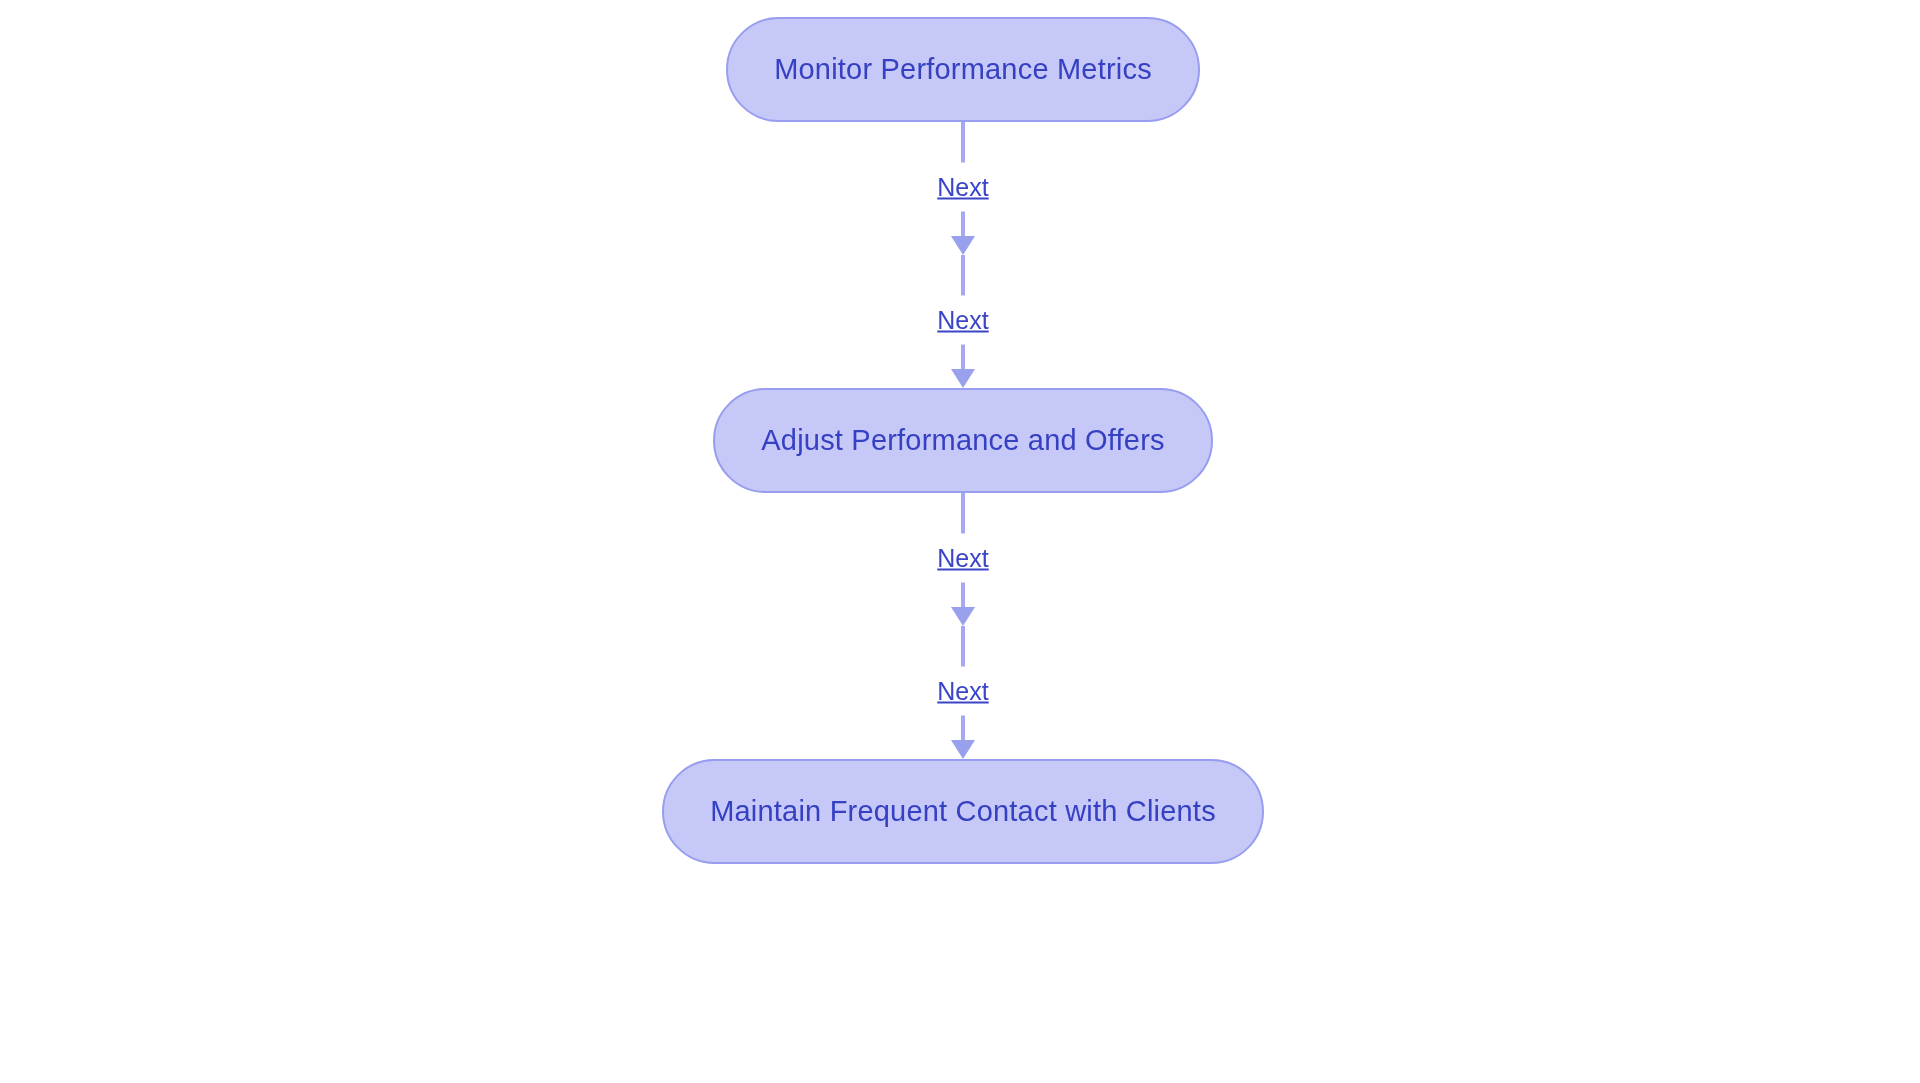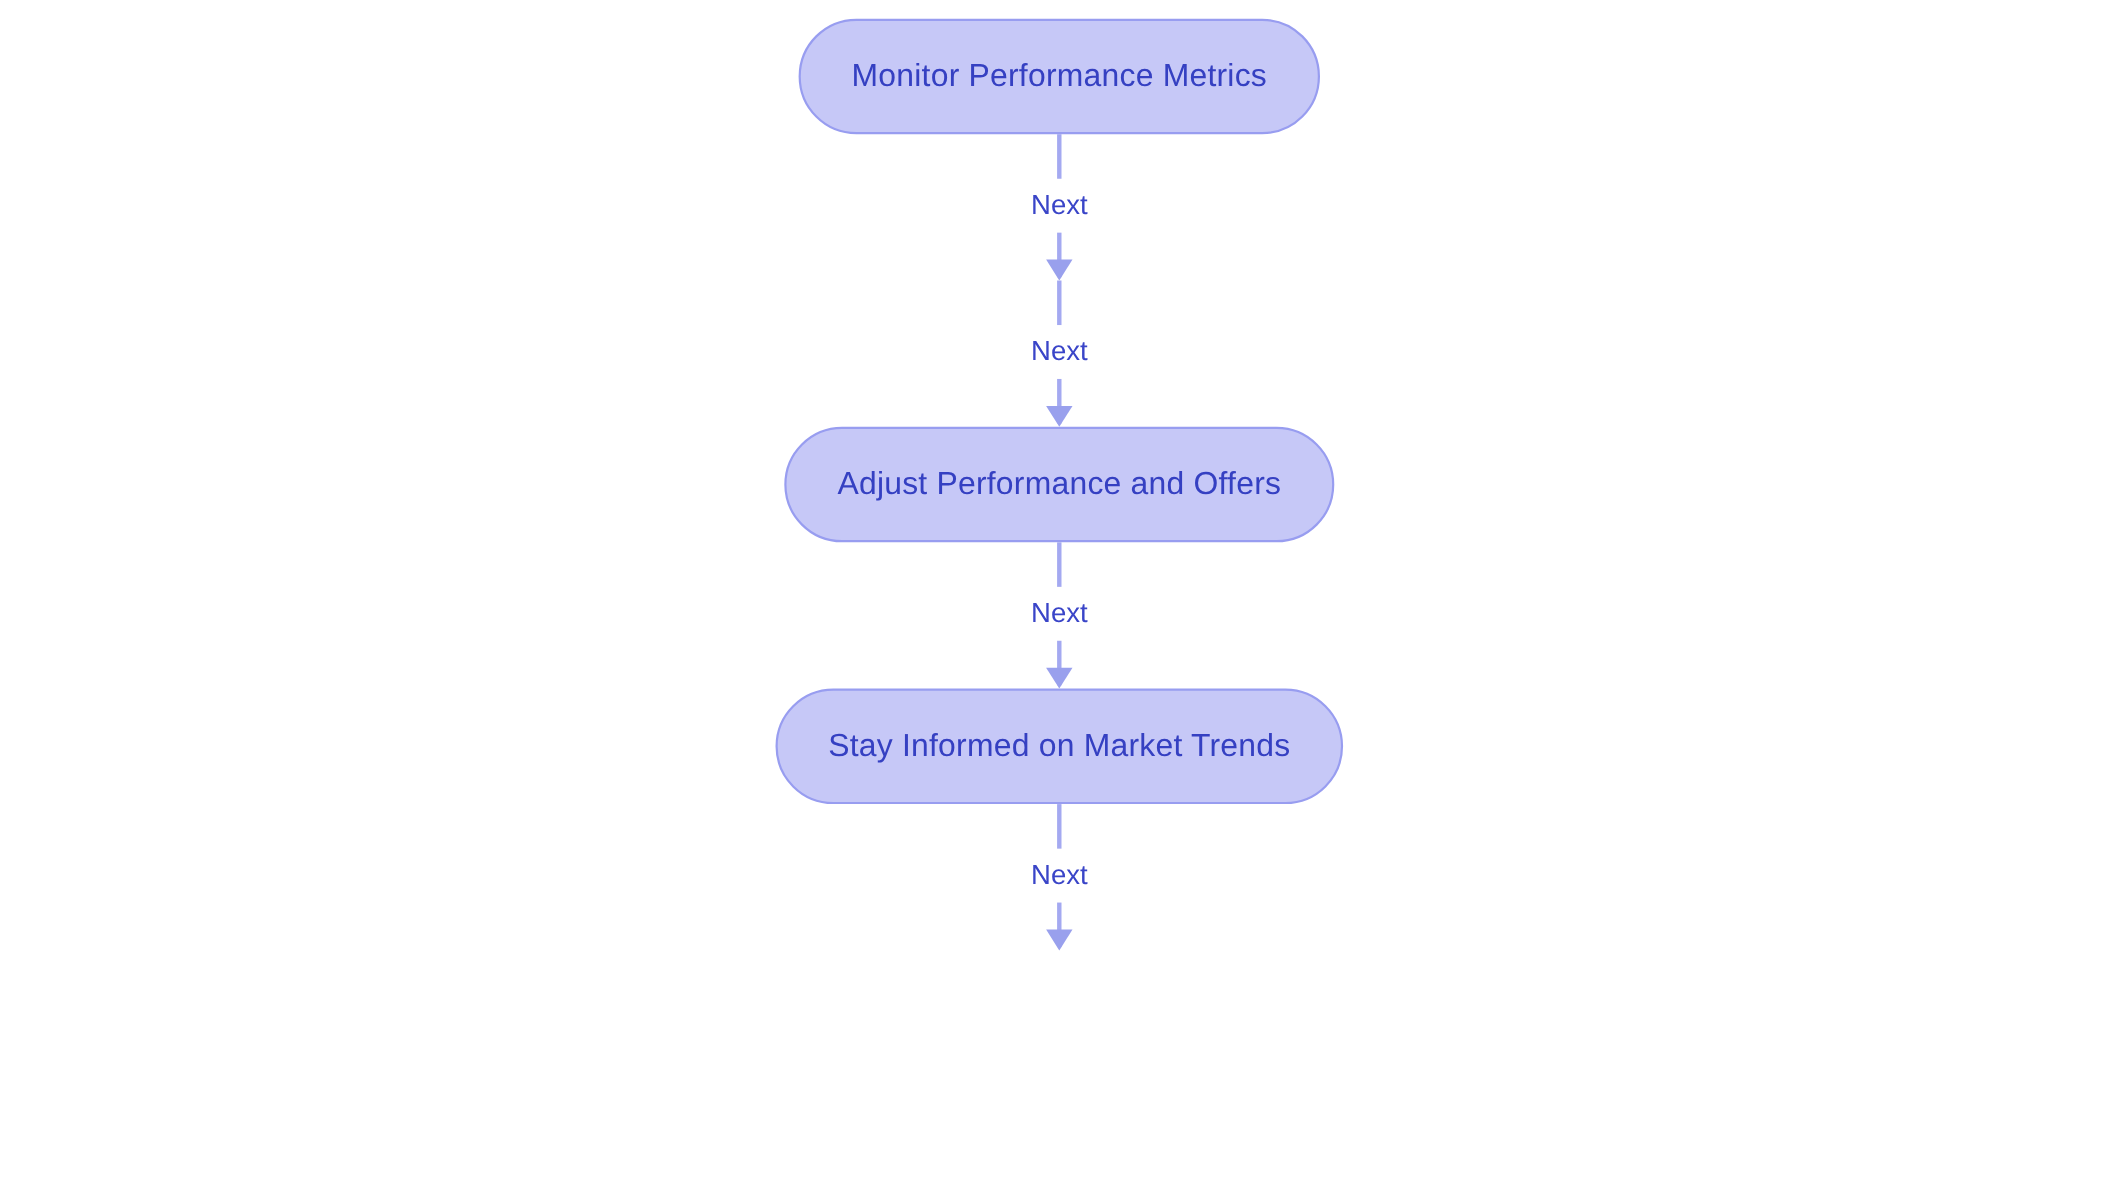--- a/index.html
+++ b/index.html
@@ -62,20 +62,21 @@
     position: absolute;
     top: 49%;
     left: 50%;
     transform: translate(-50%, -50%);
     background: var(--background, #ffffff);
     padding: 12px 4px;
     font-size: 25px;
     line-height: 1;
     color: var(--connector-label-text, #3a45c8);
     white-space: nowrap;
+    text-decoration: underline;
   }
   .arrowhead {
     position: absolute;
     bottom: 0;
     left: 50%;
     transform: translateX(-50%);
     width: 0;
     height: 0;
     border-left: 12px solid transparent;
     border-right: 12px solid transparent;
@@ -107,24 +108,24 @@
   <div class="node">
     <span>Adjust Performance and Offers</span>
   </div>
 
   <div class="connector">
     <span class="arrow-line"></span>
     <span class="connector-label">Next</span>
     <span class="arrowhead"></span>
   </div>
 
-  <div class="node">
-    <span>Stay Informed on Market Trends</span>
-  </div>
 
   <div class="connector">
     <span class="arrow-line"></span>
     <span class="connector-label">Next</span>
     <span class="arrowhead"></span>
   </div>
 
+  <div class="node">
+    <span>Maintain Frequent Contact with Clients</span>
+  </div>
 
 </div>
 
 </body></html>

